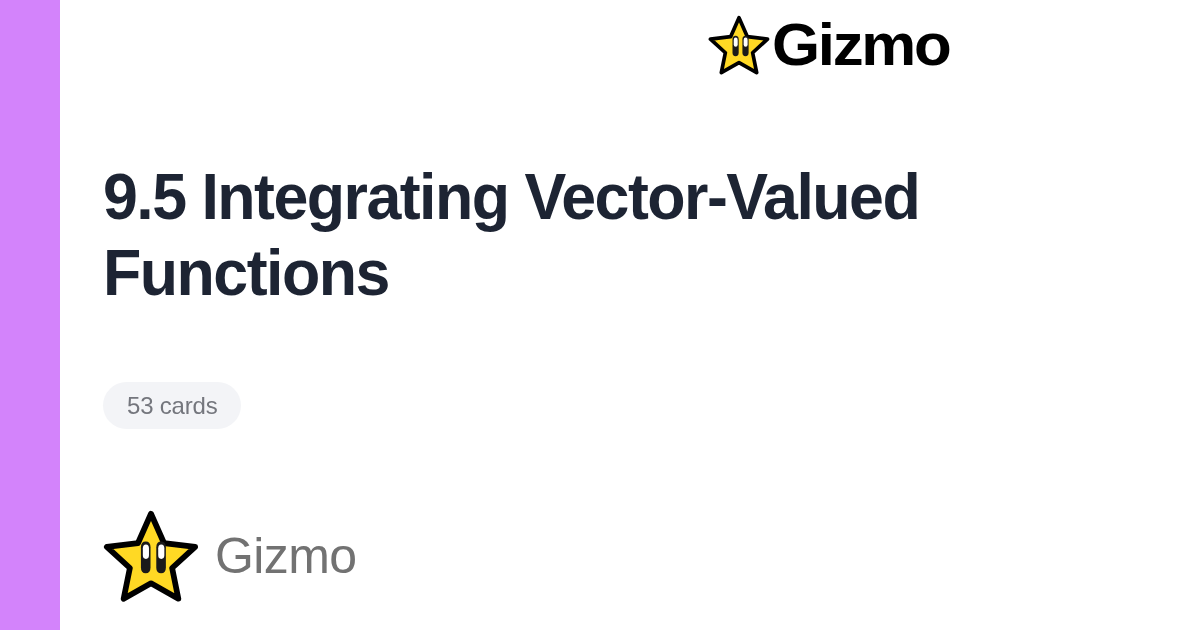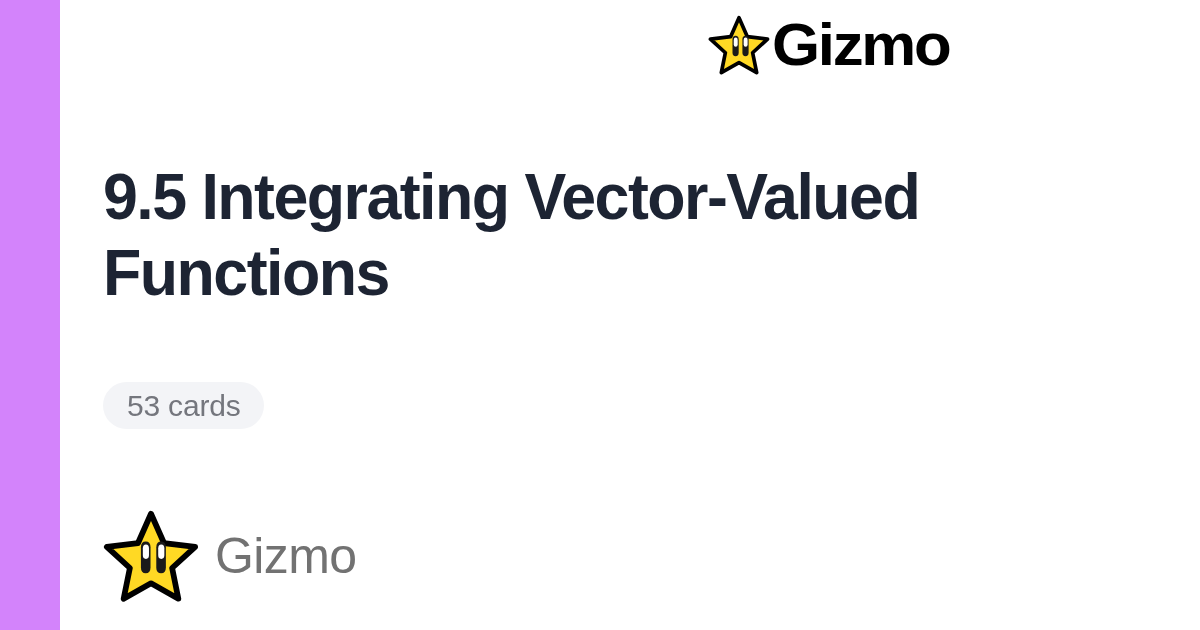--- a/index.html
+++ b/index.html
@@ -90,21 +90,21 @@
     left: 0;
     top: 369px;
     display: inline-flex;
     align-items: center;
     justify-content: center;
     height: 47px;
     padding: 0 24px;
     border-radius: 24px;
     background: #f3f4f7;
     font-family: "Liberation Sans", sans-serif;
-    font-size: 30px;
+    font-size: 24px;
     font-weight: 400;
     letter-spacing: -0.2px;
     color: #74767d;
     box-sizing: border-box;
     white-space: nowrap;
   }
 
   
   .brand-bottom {
     position: absolute;

